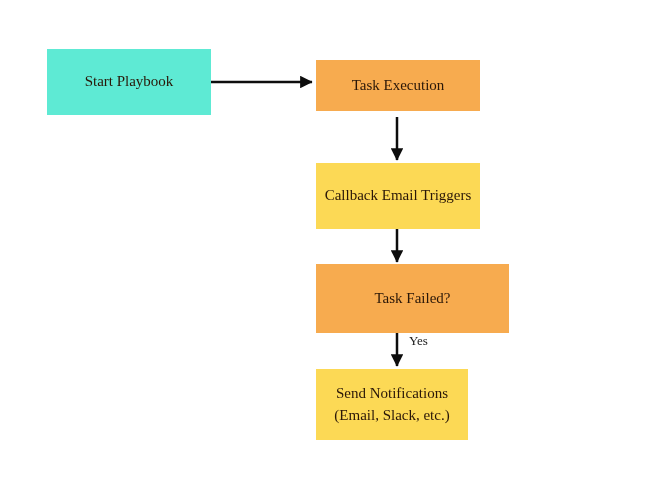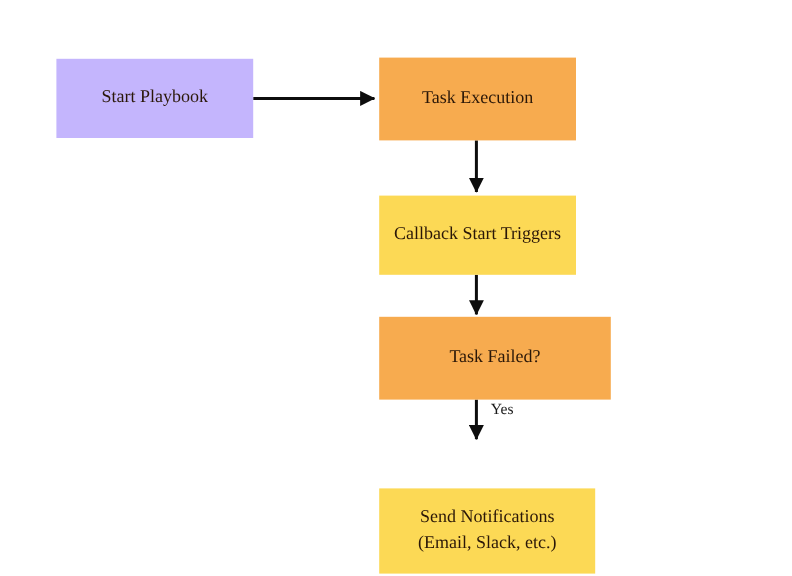--- a/index.html
+++ b/index.html
@@ -29,24 +29,24 @@
     justify-content: center;
     text-align: center;
     font-size: 15px;
     line-height: 1.45;
     color: #2a1708;
     white-space: pre-line;
     box-sizing: border-box;
     padding: 2px 4px;
   }
   .node-start    { left: 47px;  top: 49px;  width: 164px; height: 66px; }
-  .node-exec     { left: 316px; top: 48px;  width: 164px; height: 69px; }
+  .node-exec     { left: 316px; top: 60px;  width: 164px; height: 51px; }
   .node-callback { left: 316px; top: 163px; width: 164px; height: 66px; }
   .node-failed   { left: 316px; top: 264px; width: 193px; height: 69px; }
-  .node-notify   { left: 316px; top: 369px; width: 180px; height: 71px; margin-top: 38px; }
+  .node-notify   { left: 316px; top: 369px; width: 152px; height: 71px; }
   .edge-label {
     position: absolute;
     left: 409px;
     top: 333px;
     font-size: 13px;
     color: #1a1a1a;
     line-height: 1.2;
   }
 </style>
 </head>
@@ -59,25 +59,25 @@
       <marker id="arrowhead" markerUnits="strokeWidth" markerWidth="5" markerHeight="5" viewBox="0 0 8 8" refX="7.6" refY="4" orient="auto">
         <path d="M0,0 L8,4 L0,8 Z" fill="#0d0d0d"></path>
       </marker>
     </defs>
     <line x1="211" y1="82" x2="312" y2="82" stroke="#0d0d0d" stroke-width="2.5" marker-end="url(#arrowhead)"></line>
     <line x1="397" y1="117" x2="397" y2="160" stroke="#0d0d0d" stroke-width="2.5" marker-end="url(#arrowhead)"></line>
     <line x1="397" y1="229" x2="397" y2="262" stroke="#0d0d0d" stroke-width="2.5" marker-end="url(#arrowhead)"></line>
     <line x1="397" y1="333" x2="397" y2="366" stroke="#0d0d0d" stroke-width="2.5" marker-end="url(#arrowhead)"></line>
   </svg>
 
-  <div class="node node-start" style="background-color: #c4b5fd; text-align: center;">Start Playbook</div>
+  <div class="node node-start" style="background-color: #5eead4; text-align: center;">Start Playbook</div>
 
   <div class="node node-exec" style="background-color: rgb(247, 171, 79);">Task Execution</div>
 
-  <div class="node node-callback" style="background-color: rgb(252, 217, 85);">Callback Start Triggers</div>
+  <div class="node node-callback" style="background-color: rgb(252, 217, 85);">Callback Email Triggers</div>
 
   <div class="node node-failed" style="background-color: rgb(247, 171, 79);">Task Failed?</div>
 
   <div class="node node-notify" style="background-color: rgb(252, 217, 85);">Send Notifications
 (Email, Slack, etc.)</div>
 
   <div class="edge-label">Yes</div>
 
 </div>
 

